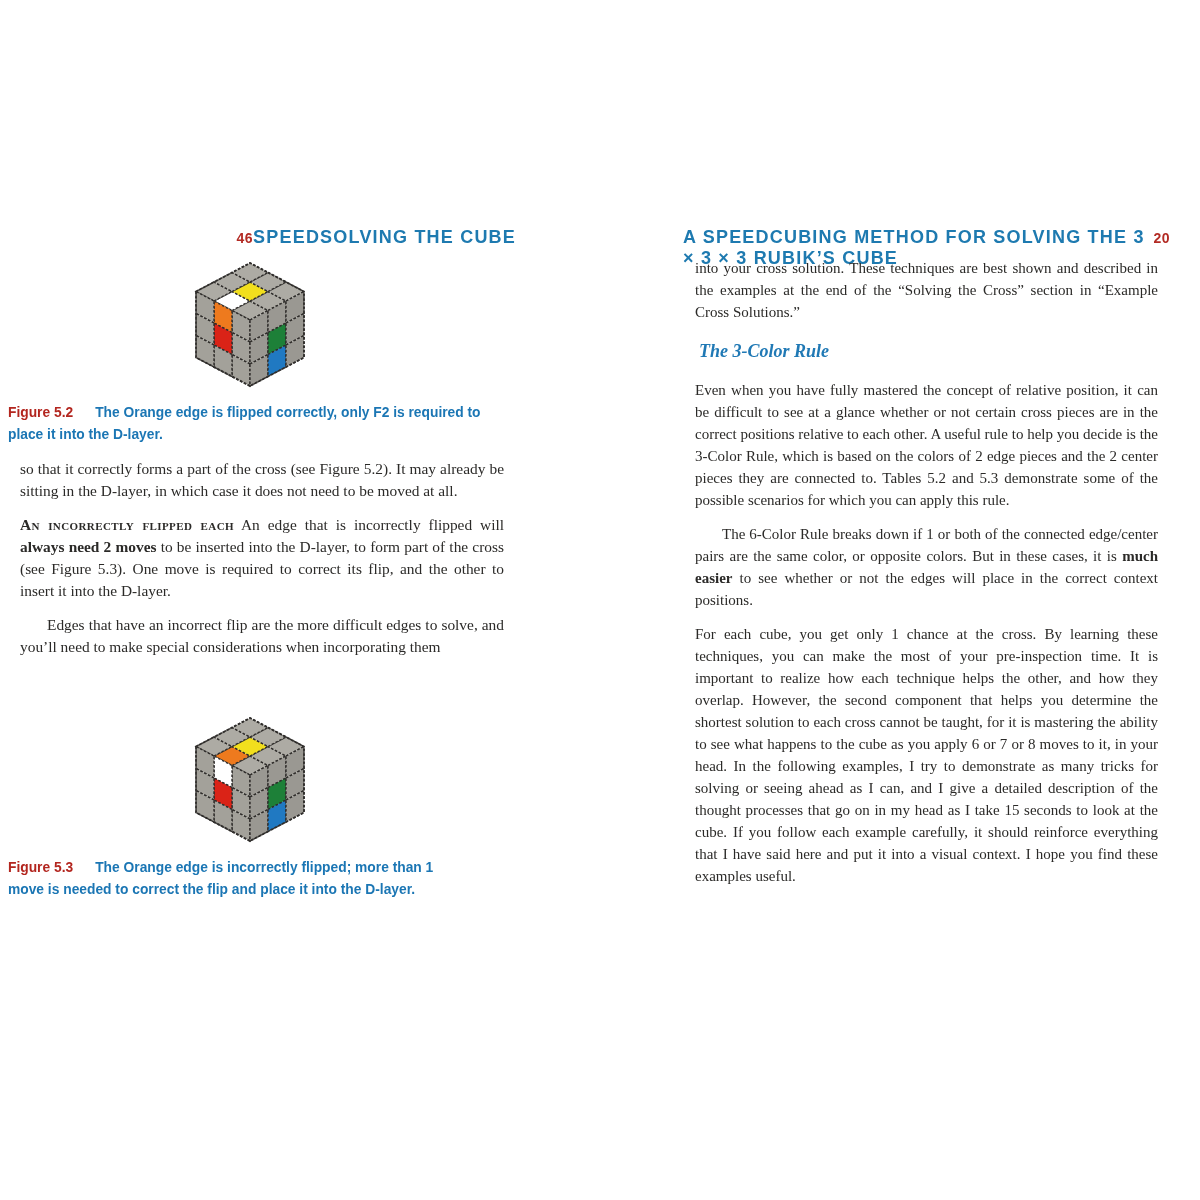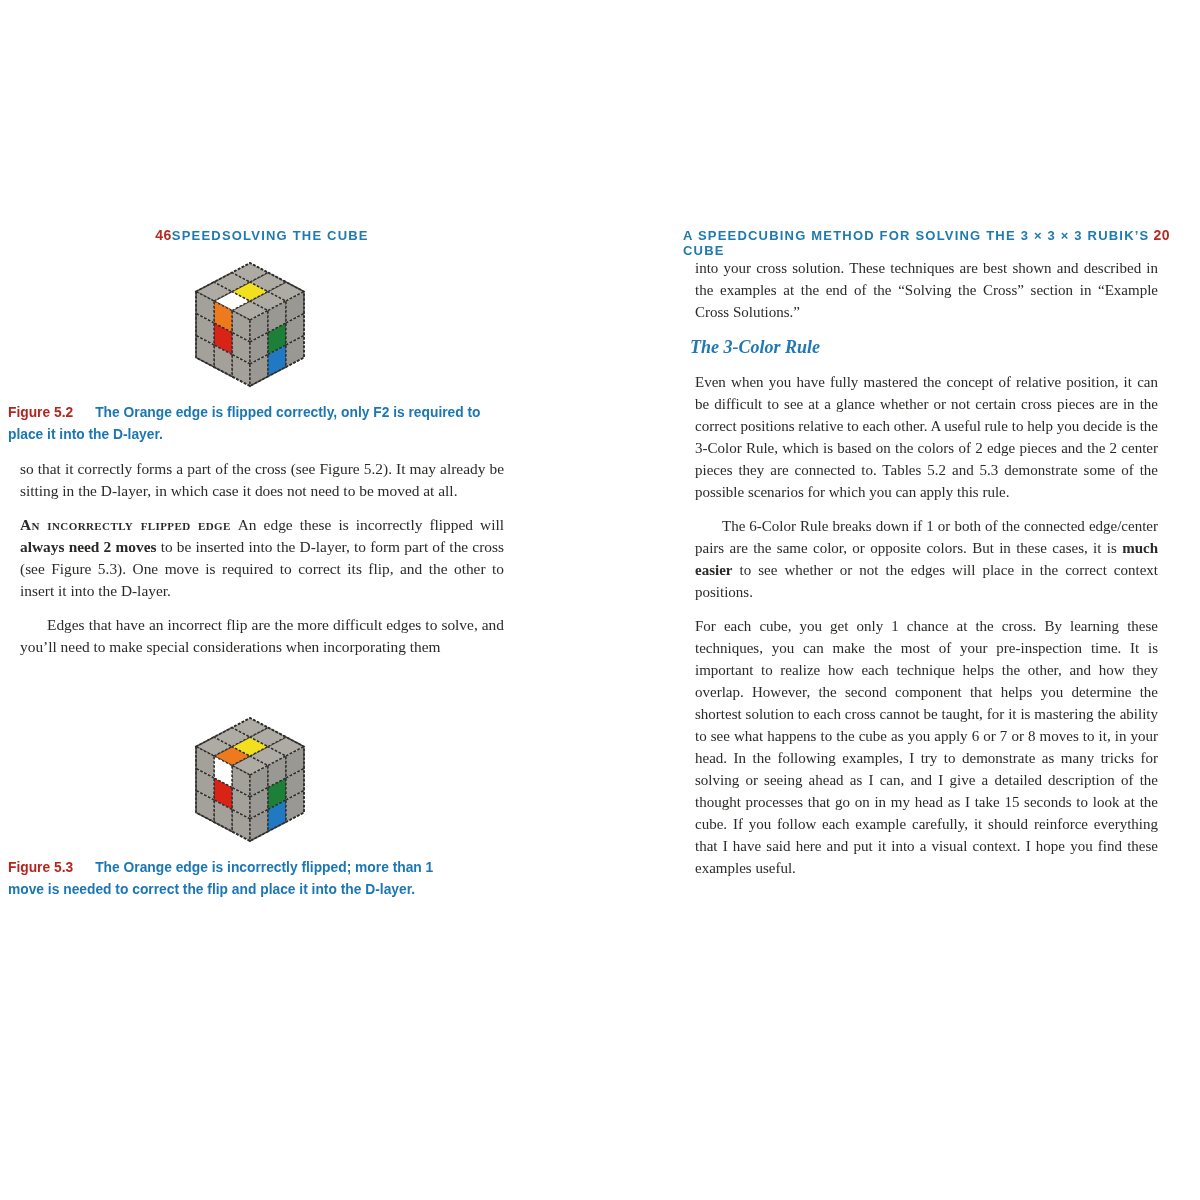--- a/index.html
+++ b/index.html
@@ -4,28 +4,28 @@
 <style>
   html,body{margin:0;padding:0;}
   body{
     width:1200px;height:1200px;background:#ffffff;position:relative;
     font-family:"Liberation Serif", serif;color:#2b2a28;overflow:hidden;
   }
   .page{position:absolute;top:227px;}
   .page.left{left:8px;width:508px;}
   .page.right{left:683px;width:487px;}
 
-  .runhead-row{display:flex;justify-content:center;align-items:baseline;height:18px;}
+  .runhead-row{display:flex;justify-content:flex-end;align-items:baseline;height:18px;}
   .pagenum{
     font-family:"Liberation Sans", sans-serif;font-weight:bold;
     font-size:14px;color:#b32b24;letter-spacing:.5px;
   }
   .runhead{
     font-family:"Liberation Sans", sans-serif;font-weight:bold;
-    font-size:13px;color:#1e7ab0;letter-spacing:1.2px;
+    font-size:18px;color:#1e7ab0;letter-spacing:1.2px;
   }
 
   .cube-wrap{display:flex;justify-content:center;height:132px;}
   .cube-wrap svg{transform:translateX(-12px);}
   .cube1-wrap{margin-top:14px;}
   .cube2-wrap{margin-top:56px;}
 
   .caption{
     font-family:"Liberation Sans", sans-serif;font-weight:bold;
     font-size:13.8px;line-height:22px;color:#1b76b4;margin:11px 0 0 0;
@@ -44,21 +44,21 @@
   .indent{text-indent:27px;}
 
   p.body .b{font-weight:bold;}
   p.body .runin{
     font-weight:bold;font-variant:small-caps;letter-spacing:.4px;
     margin-right:7px;
   }
 
   h2.sechead{
     font-family:"Liberation Serif", serif;font-style:italic;font-weight:bold;
-    font-size:18px;line-height:24px;color:#2079b5;margin:7px;
+    font-size:18px;line-height:24px;color:#2079b5;margin:16px;
   }
   .h1-mt{margin-top:27px;}
   .h2-mt{margin-top:30px;}
   .p-after-head{margin-top:6px;}
 </style>
 </head>
 <body>
 
 <div>
 
@@ -101,21 +101,21 @@
             <polygon points="4.00,32.50 58.00,4.00 112.00,32.50 112.00,98.50 58.00,127.00 4.00,98.50" fill="none" stroke="#2f2d2b" stroke-width="1.8" stroke-dasharray="2.6 1.7"></polygon>
           </svg>
       </div>
       <p class="caption">
         <span class="figlabel">Figure 5.2</span><span>The Orange edge is flipped correctly, only F2 is required to place it into the D-layer.</span>
       </p>
     </div>
 
     <p class="body mt-lg"><span>so that it correctly forms a part of the cross (see Figure 5.2). It may already be sitting in the D-layer, in which case it does not need to be moved at all.</span></p>
 
-    <p class="body mt-lg"><span class="runin">An incorrectly flipped edge</span><span>An edge these is incorrectly flipped will </span><span class="b">always need 2 moves</span><span> to be inserted into the D-layer, to form part of the cross (see Figure 5.3). One move is required to correct its flip, and the other to insert it into the D-layer.</span></p>
+    <p class="body mt-lg"><span class="runin">An incorrectly flipped each</span><span>An edge that is incorrectly flipped will </span><span class="b">always need 2 moves</span><span> to be inserted into the D-layer, to form part of the cross (see Figure 5.3). One move is required to correct its flip, and the other to insert it into the D-layer.</span></p>
 
     <p class="body indent"><span>Edges that have an incorrect flip are the more difficult edges to solve, and you’ll need to make special considerations when incorporating them</span></p>
 
     <div class="fig">
       <div class="cube-wrap cube2-wrap">
         <svg viewBox="0 0 116 132" width="116" height="132">
             <polygon points="58.00,61.00 76.00,51.50 58.00,42.00 40.00,51.50" fill="#adaba4" stroke="#2f2d2b" stroke-width="1.4" stroke-dasharray="2.6 1.7"></polygon>
             <polygon points="40.00,51.50 58.00,42.00 40.00,32.50 22.00,42.00" fill="#ee7a1e" stroke="#2f2d2b" stroke-width="1.4" stroke-dasharray="2.6 1.7"></polygon>
             <polygon points="22.00,42.00 40.00,32.50 22.00,23.00 4.00,32.50" fill="#adaba4" stroke="#2f2d2b" stroke-width="1.4" stroke-dasharray="2.6 1.7"></polygon>
             <polygon points="76.00,51.50 94.00,42.00 76.00,32.50 58.00,42.00" fill="#adaba4" stroke="#2f2d2b" stroke-width="1.4" stroke-dasharray="2.6 1.7"></polygon>

